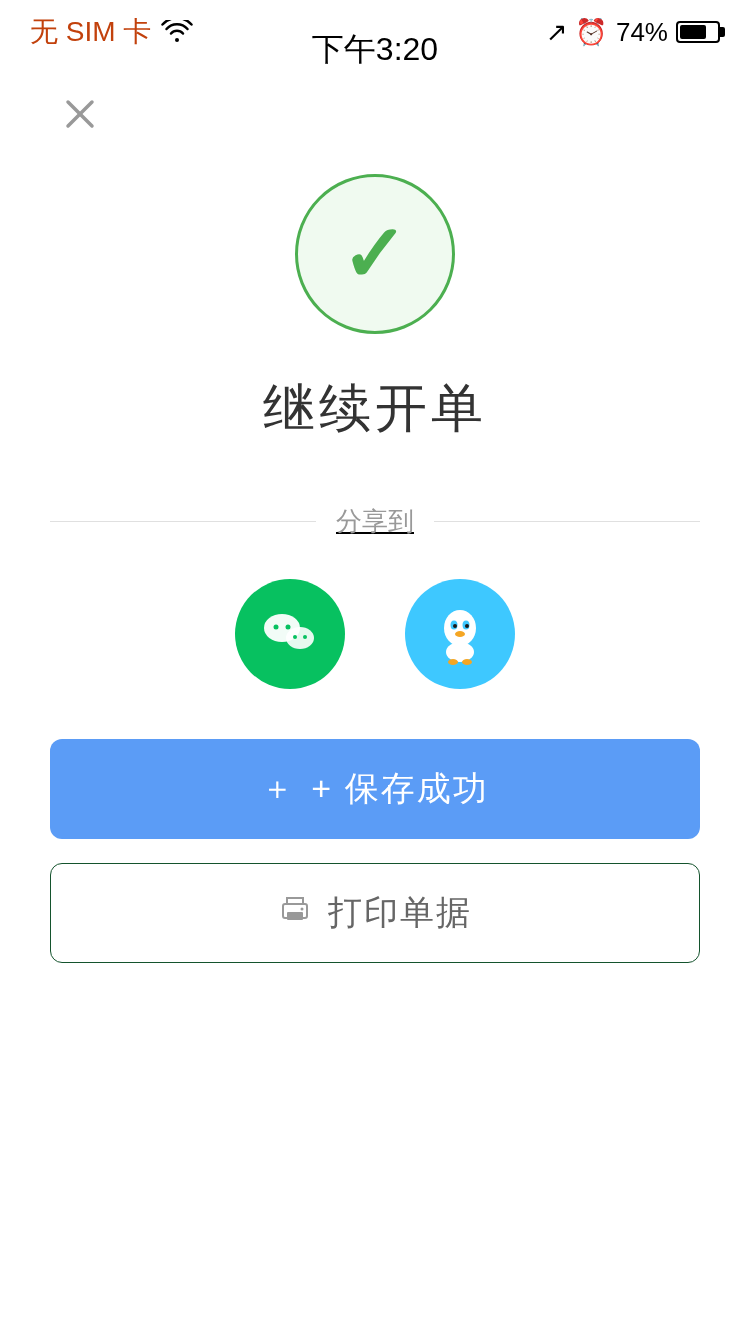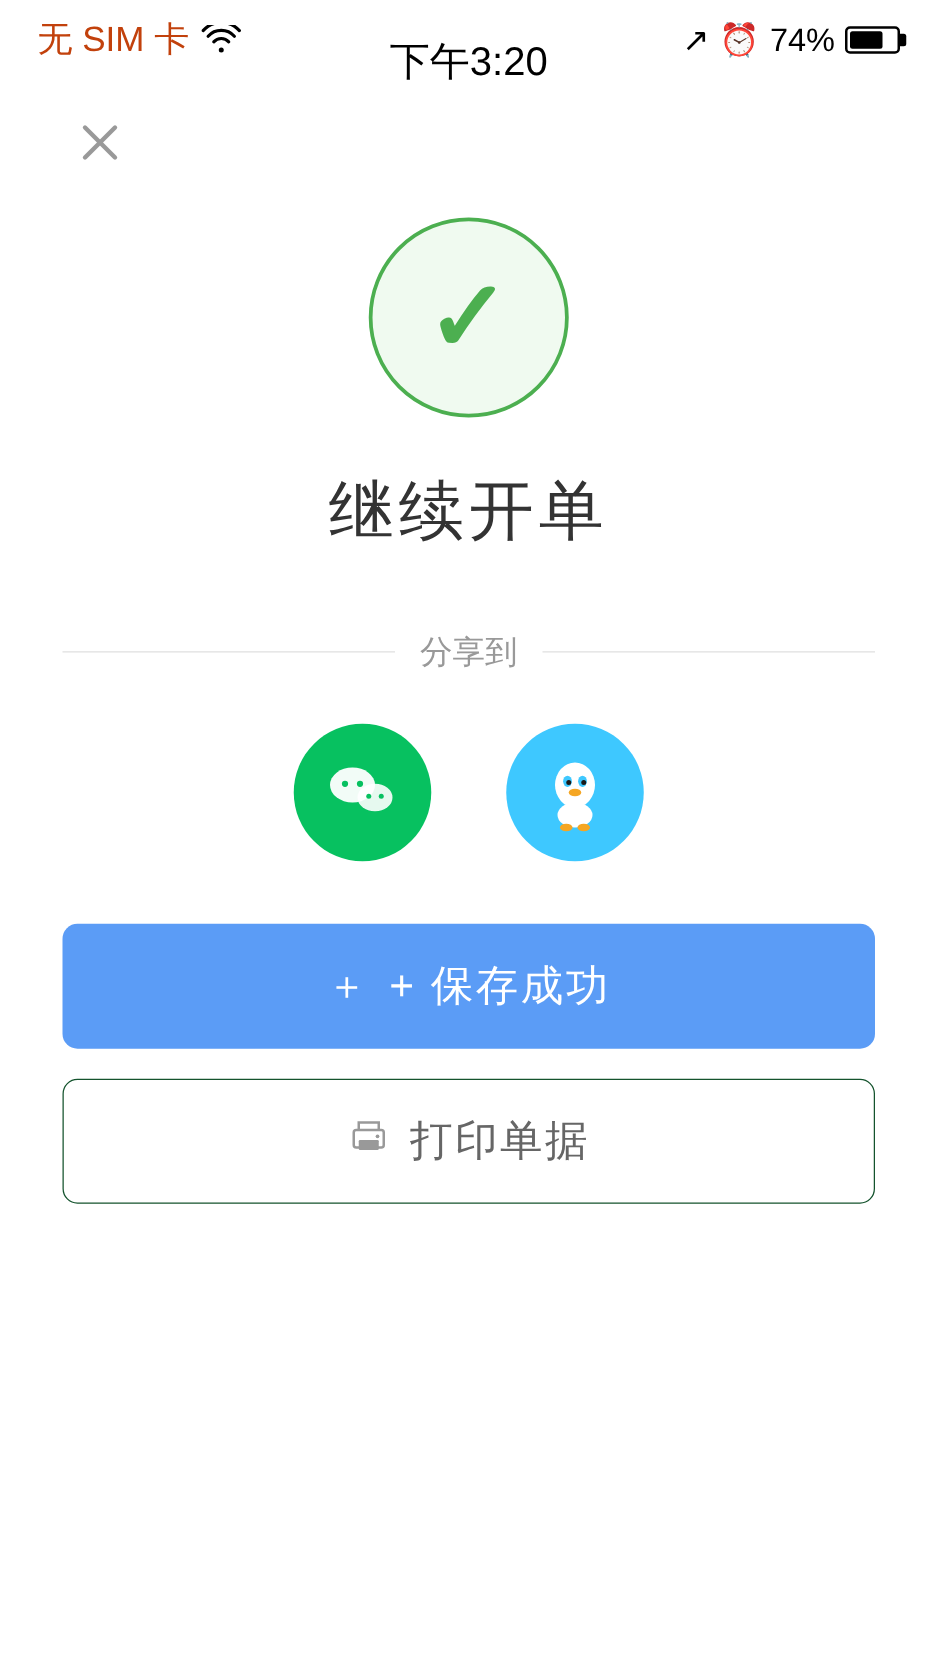--- a/index.html
+++ b/index.html
@@ -143,20 +143,21 @@
     
     .share-section {
       width: 100%;
       margin-bottom: 50px;
     }
 
     .share-divider {
       display: flex;
       align-items: center;
       margin-bottom: 40px;
+      text-decoration: underline;
     }
 
     .share-divider::before,
     .share-divider::after {
       content: '';
       flex: 1;
       height: 1px;
       background: #e0e0e0;
     }
 

